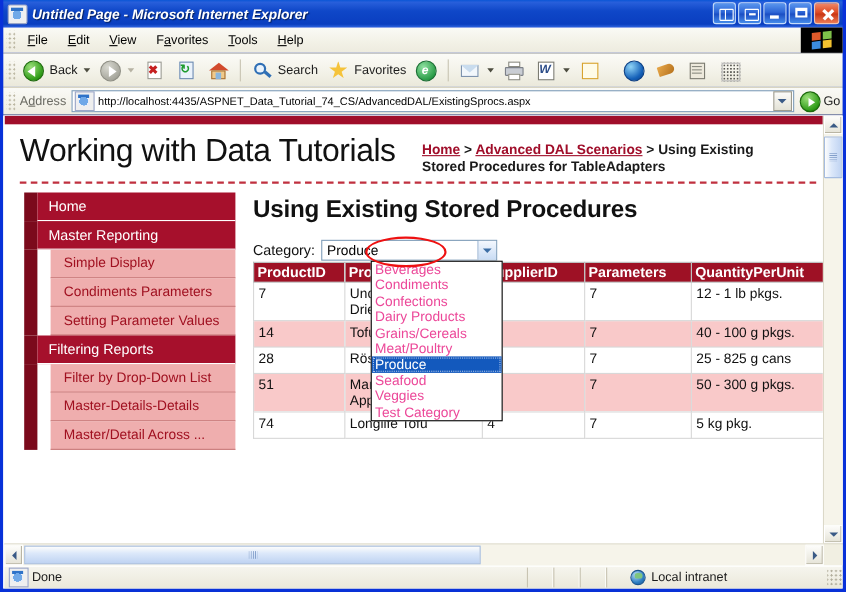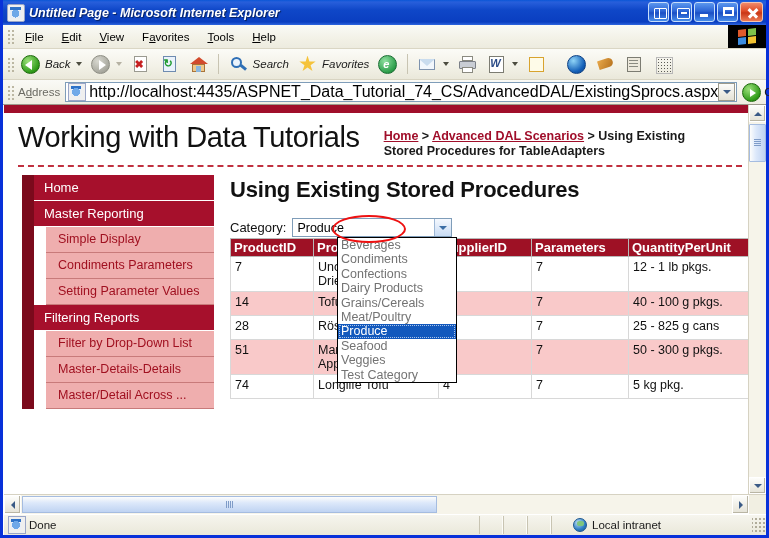--- a/index.html
+++ b/index.html
@@ -86,21 +86,21 @@
   .flag{width:18px;height:15px;display:grid;grid-template-columns:1fr 1fr;grid-template-rows:1fr 1fr;gap:1.5px;transform:skewY(-7deg);}
   .flag i{display:block;}
   .f1{background:#E05A2B;}.f2{background:#7FC14A;}.f3{background:#3C8CE0;}.f4{background:#F2C230;}
   
   .toolbar{
     height:30px;flex:0 0 30px;
     background:linear-gradient(to bottom,#FBFBF7 0%,#F3F2E8 55%,#EAE8DA 100%);
     display:flex;align-items:center;border-bottom:1px solid #D8D4C2;
   }
   .tb-item{display:flex;align-items:center;padding:0 4px;height:24px;white-space:nowrap;}
-  .tb-lbl{font-size:11.5px;color:#1B1B1B;margin-left:4px;font-style:italic;}
+  .tb-lbl{font-size:11.5px;color:#1B1B1B;margin-left:4px;}
   .tb-sep{width:1px;height:20px;background:#C8C4B2;margin:0 5px;flex:0 0 1px;}
   .caret{width:0;height:0;border-left:3.5px solid transparent;border-right:3.5px solid transparent;border-top:4px solid #4C4C3F;margin-left:5px;}
   .caret.dim{border-top-color:#B6B2A3;}
   .icon{width:21px;height:21px;position:relative;flex:0 0 21px;}
   .circ{position:absolute;left:1px;top:1px;width:19px;height:19px;border-radius:50%;}
   .ic-back .circ{background:radial-gradient(circle at 35% 30%,#9CE07A,#2F9B18 70%,#176D0B);border:1px solid #1D6A0C;box-sizing:border-box;}
   .ic-fwd .circ{background:radial-gradient(circle at 35% 30%,#D8D8D0,#A8A89E 70%,#8C8C82);border:1px solid #8E8E84;box-sizing:border-box;}
   .arrow-l,.arrow-r{position:absolute;top:6px;width:0;height:0;border-top:5px solid transparent;border-bottom:5px solid transparent;}
   .arrow-l{left:5px;border-right:7px solid #fff;}
   .arrow-r{right:5px;border-left:7px solid #fff;}
@@ -140,21 +140,21 @@
   }
   .addrlbl{font-size:11.5px;color:#6B6B63;margin:0 5px 0 2px;white-space:nowrap;}
   .addrfield{
     flex:1;height:20px;background:#fff;border:1px solid #7F9DB9;
     display:flex;align-items:center;box-sizing:border-box;position:relative;
   }
   .addrfield .fav{width:16px;height:16px;margin:0 3px 0 2px;flex:0 0 16px;position:relative;background:#EFEFEF;border:1px solid #9AA6C8;}
   .addrfield .fav:after{content:"";position:absolute;left:2px;top:2px;width:10px;height:10px;
      background:radial-gradient(circle at 50% 60%,#6FA8E8 0 4px,transparent 4px),
                 linear-gradient(to bottom,#2E72C8 0 3px,transparent 3px),#E8EEF8;}
-  .addrtext{font-size:16px;color:#000;white-space:nowrap;overflow:hidden;flex:1;}
+  .addrtext{font-size:10px;color:#000;white-space:nowrap;overflow:hidden;flex:1;}
   .ddbtn{
     width:17px;height:18px;flex:0 0 17px;margin-right:1px;
     background:linear-gradient(to bottom,#FCFCFA,#E4E2D6);
     border:1px solid #9C9A8C;box-sizing:border-box;display:flex;align-items:center;justify-content:center;
   }
   .ddbtn .v{width:0;height:0;border-left:4px solid transparent;border-right:4px solid transparent;border-top:4px solid #3A5A86;}
   .gobtn{display:flex;align-items:center;margin-left:5px;}
   .gocirc{width:19px;height:19px;border-radius:50%;position:relative;
      background:radial-gradient(circle at 35% 30%,#9CE07A,#2F9B18 70%,#176D0B);border:1px solid #1D6A0C;box-sizing:border-box;}
   .gocirc:after{content:"";position:absolute;right:4px;top:5px;width:0;height:0;
@@ -244,21 +244,21 @@
   .selarrow .v{width:0;height:0;border-left:4px solid transparent;border-right:4px solid transparent;border-top:4px solid #3C6EA5;}
   .ovalhl{
     position:absolute;left:102px;top:-2px;width:70px;height:24px;
     border:2.5px solid #EE1111;border-radius:50%;pointer-events:none;z-index:40;
   }
   
   .ddpopup{
     position:absolute;left:107px;top:20px;width:120px;z-index:35;
     background:#fff;border:1px solid #000;box-sizing:border-box;padding:0;
   }
-  .ddopt{font-size:12.5px;color:#737373;line-height:14.4px;padding:0 2px 0 3px;white-space:nowrap;}
+  .ddopt{font-size:12.5px;color:#ec4899;line-height:14.4px;padding:0 2px 0 3px;white-space:nowrap;}
   .ddopt.sel{background:#1359BD;color:#fff;outline:1px dotted #ACC4E8;outline-offset:-2px;}
   
   .grid{
     width:100%;border-collapse:collapse;margin-top:0px;table-layout:fixed;
     border:1px solid #B8B8B8;
   }
   .grid th{
     background:#9E1125;color:#fff;font-size:13px;font-weight:bold;
     text-align:left;padding:1px 3px;white-space:nowrap;overflow:hidden;
     border:1px solid #B8B8B8;

